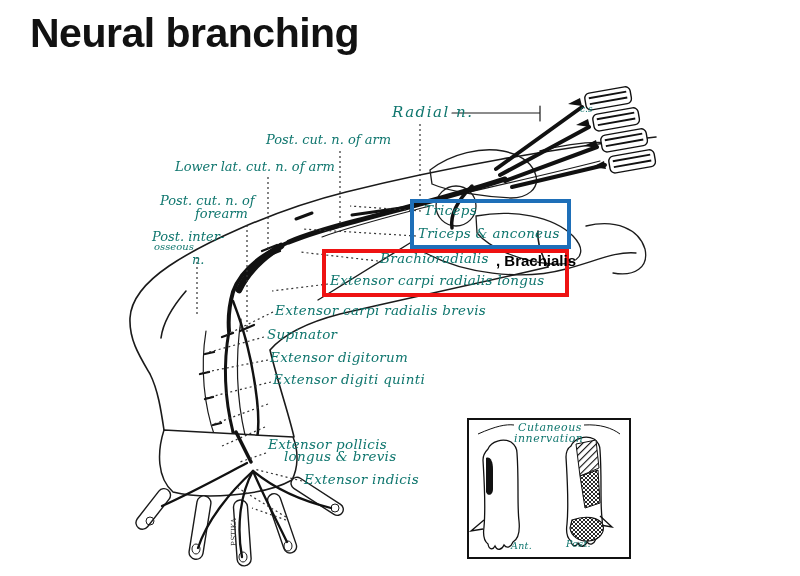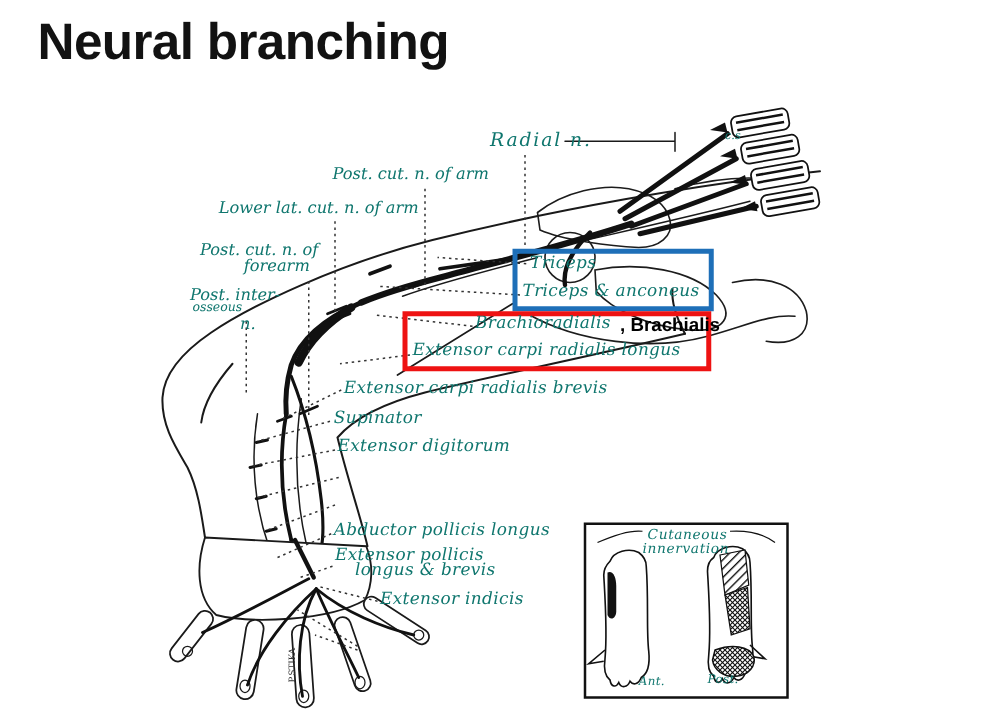--- a/index.html
+++ b/index.html
@@ -178,21 +178,21 @@
   <div class="lbl tight" style="left:192px;top:253px;font-size:13px;">n.</div>
 
   <div class="lbl" style="left:424px;top:204px;">Triceps</div>
   <div class="lbl" style="left:418px;top:227px;">Triceps &amp; anconeus</div>
   <div class="lbl" style="left:380px;top:252px;">Brachioradialis</div>
   <div class="modern" style="left:496px;top:252px;">, Brachialis</div>
   <div class="lbl" style="left:330px;top:274px;">Extensor carpi radialis longus</div>
   <div class="lbl" style="left:275px;top:304px;">Extensor carpi radialis brevis</div>
   <div class="lbl" style="left:267px;top:328px;">Supinator</div>
   <div class="lbl" style="left:270px;top:351px;">Extensor digitorum</div>
-  <div class="lbl" style="left:267px;top:418px;">Abductor pollicis longus</div>
+  <div class="lbl" style="left:273px;top:373px;">Extensor digiti quinti</div>
   <div class="lbl" style="left:268px;top:438px;">Extensor pollicis</div>
   <div class="lbl" style="left:284px;top:450px;">longus &amp; brevis</div>
   <div class="lbl" style="left:304px;top:473px;">Extensor indicis</div>
 
   <div class="lbl inset-t" style="left:518px;top:422px;">Cutaneous</div>
   <div class="lbl inset-t" style="left:514px;top:433px;">innervation</div>
   <div class="lbl inset-s" style="left:511px;top:541px;">Ant.</div>
   <div class="lbl inset-s" style="left:566px;top:539px;">Post.</div>
 
 </div>

